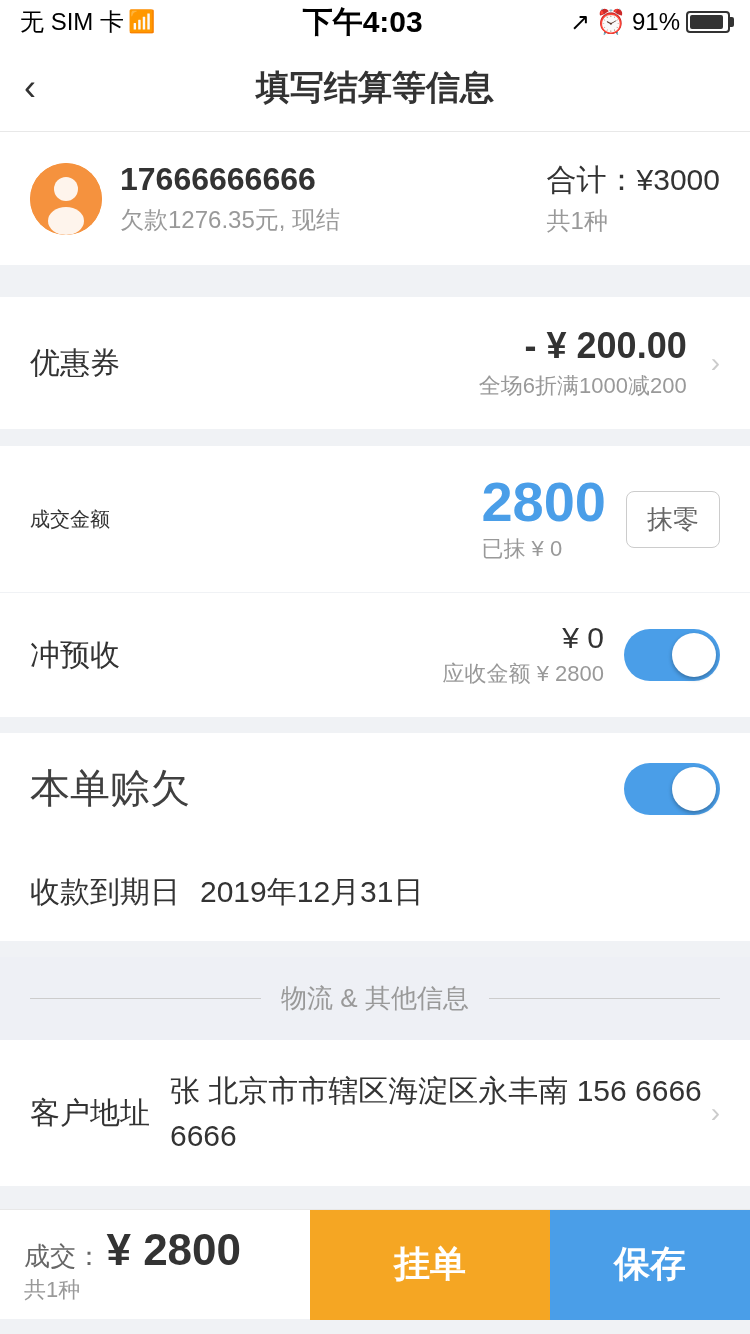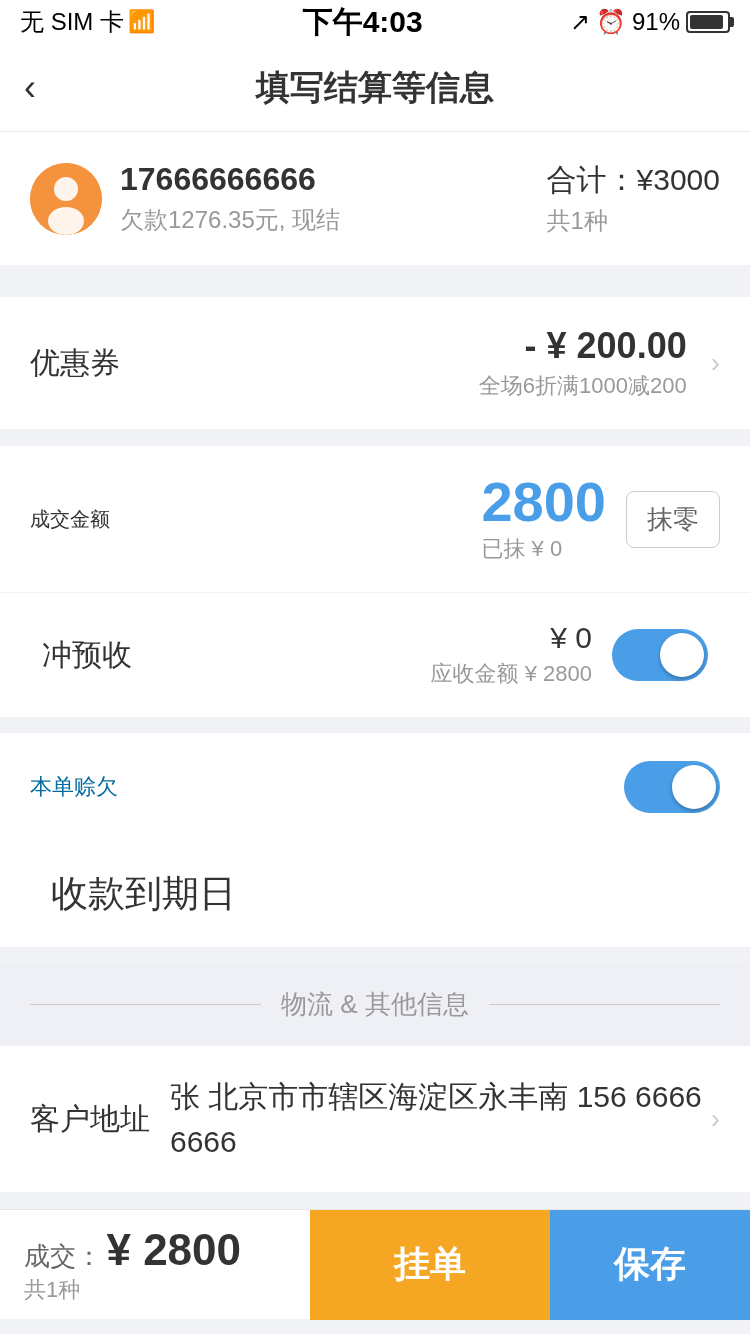--- a/index.html
+++ b/index.html
@@ -146,21 +146,21 @@
       padding: 10px 20px;
       font-size: 26px;
       color: #666;
       background: #fff;
       cursor: pointer;
     }
 
     
     .prepay-row {
       background: #fff;
-      padding: 28px 42px;
+      padding: 28px 30px;
       display: flex;
       align-items: center;
       justify-content: space-between;
     }
     .prepay-right { display: flex; align-items: center; gap: 20px; }
     .prepay-values { text-align: right; }
     .prepay-amount { font-size: 30px; color: #333; font-weight: 500; }
     .prepay-total { font-size: 22px; color: #999; margin-top: 4px; }
 
     
@@ -182,31 +182,31 @@
     }
 
     
     .debit-row {
       background: #fff;
       padding: 28px 30px;
       display: flex;
       align-items: center;
       justify-content: space-between;
     }
-    .debit-label { font-size: 22px; color: #0369a1; }
+    .debit-label { font-size: 40px; color: #404040; }
 
     
     .duedate-row {
       background: #fff;
       padding: 28px 30px;
       display: flex;
       align-items: center;
       gap: 20px;
     }
-    .duedate-label { font-size: 37px; color: #333; margin-left: 21px; }
+    .duedate-label { font-size: 30px; color: #333; }
     .duedate-value { font-size: 30px; color: #333; }
 
     
     .section-header {
       background: #eef0f5;
       padding: 24px 30px;
       display: flex;
       align-items: center;
       justify-content: center;
     }
@@ -360,20 +360,21 @@
 
   <div class="debit-row">
     <span class="debit-label">本单赊欠</span>
     <div class="toggle">
       <div class="toggle-knob"></div>
     </div>
   </div>
 
   <div class="duedate-row">
     <span class="duedate-label">收款到期日</span>
+    <span class="duedate-value">2019年12月31日</span>
   </div>
 
   <div class="section-divider"></div>
 
   <div class="section-header">
     <div class="section-header-line"></div>
     <span class="section-header-text">物流 &amp; 其他信息</span>
     <div class="section-header-line"></div>
   </div>
 

